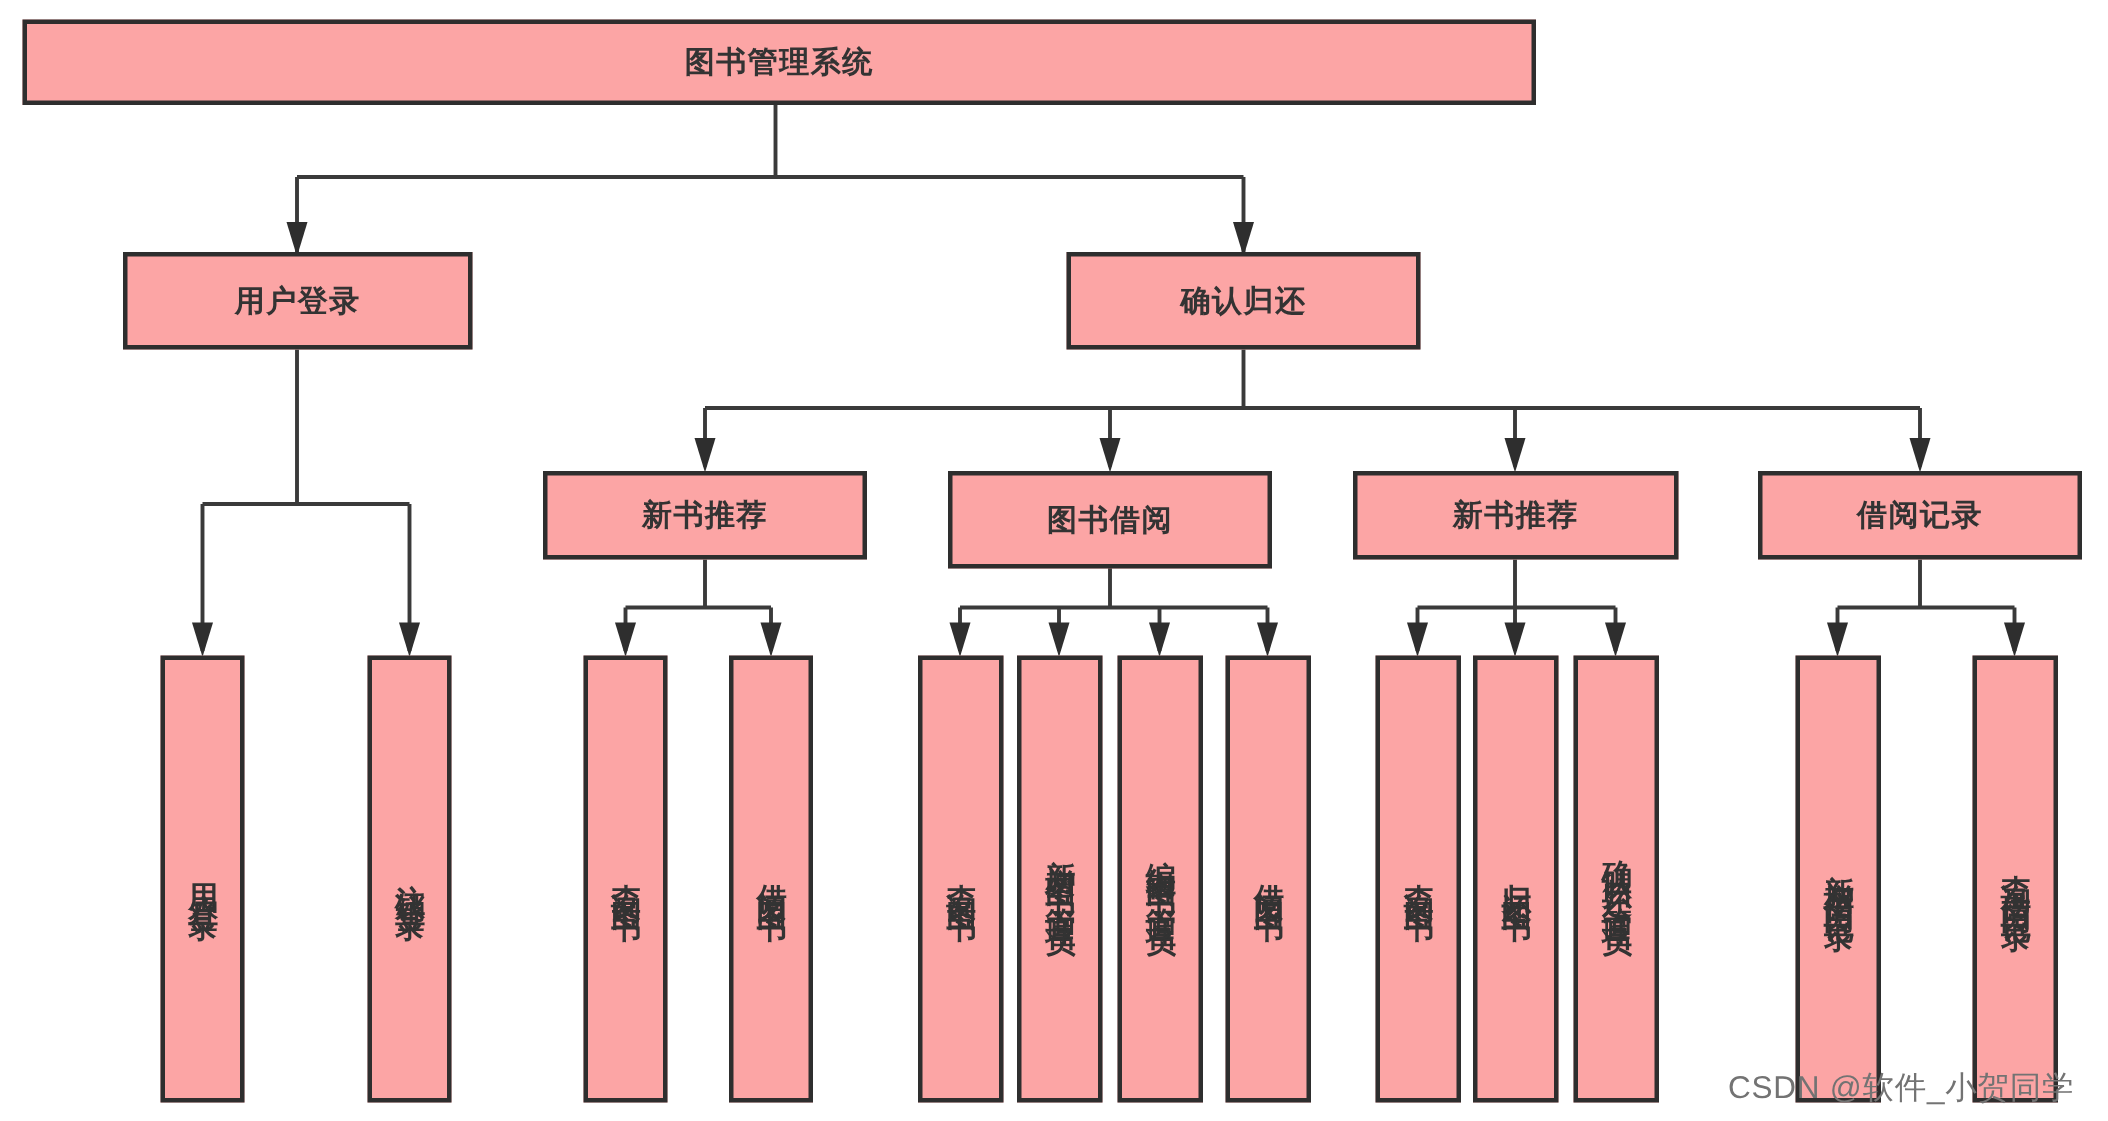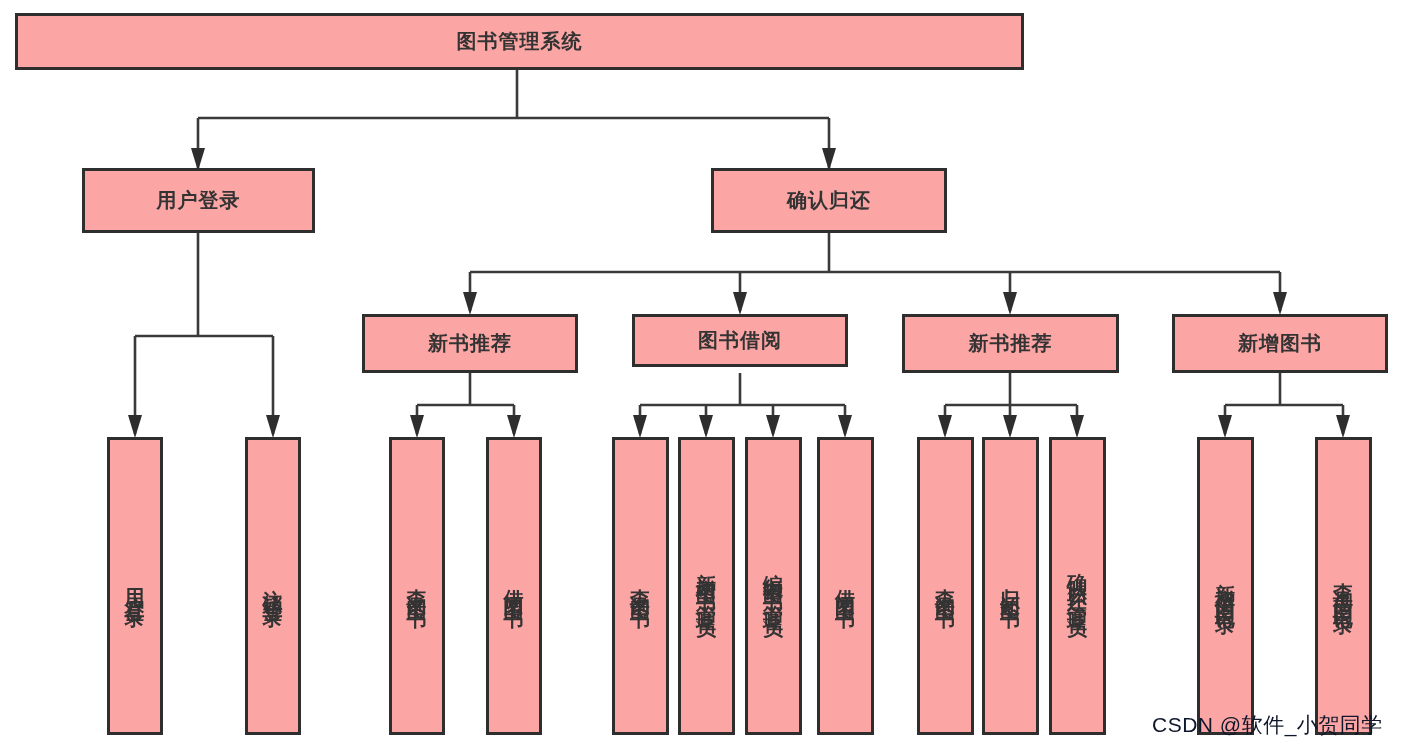--- a/index.html
+++ b/index.html
@@ -28,21 +28,21 @@
     font-size:20px;
     letter-spacing:0.32em;
     line-height:1.0;
     color:#333333;
   }
   #watermark{
     position:absolute;
     left:1152px;top:711px;
     width:250px;
     font-size:21px;
-    color:#0f172a;
+    color:#737373;
     z-index:3;
     white-space:nowrap;
     letter-spacing:0.5px;
   }
 </style>
 </head>
 <body>
 
 <div id="canvas">
 
@@ -122,28 +122,28 @@
   <div class="box" style="left:82px;top:168px;width:233px;height:65px">
     <span class="hlabel">用户登录</span>
   </div>
   <div class="box" style="left:711px;top:168px;width:236px;height:65px">
     <span class="hlabel">确认归还</span>
   </div>
 
   <div class="box" style="left:362px;top:314px;width:216px;height:59px">
     <span class="hlabel">新书推荐</span>
   </div>
-  <div class="box" style="left:632px;top:314px;width:216px;height:53px">
+  <div class="box" style="left:632px;top:314px;width:216px;height:65px">
     <span class="hlabel">图书借阅</span>
   </div>
   <div class="box" style="left:902px;top:314px;width:217px;height:59px">
     <span class="hlabel">新书推荐</span>
   </div>
   <div class="box" style="left:1172px;top:314px;width:216px;height:59px">
-    <span class="hlabel">新增图书</span>
+    <span class="hlabel">借阅记录</span>
   </div>
 
   <div class="box leaf" style="left:107px">
     <span class="vlabel">用户登录</span>
   </div>
   <div class="box leaf" style="left:245px">
     <span class="vlabel">注销登录</span>
   </div>
 
   <div class="box leaf" style="left:389px">

